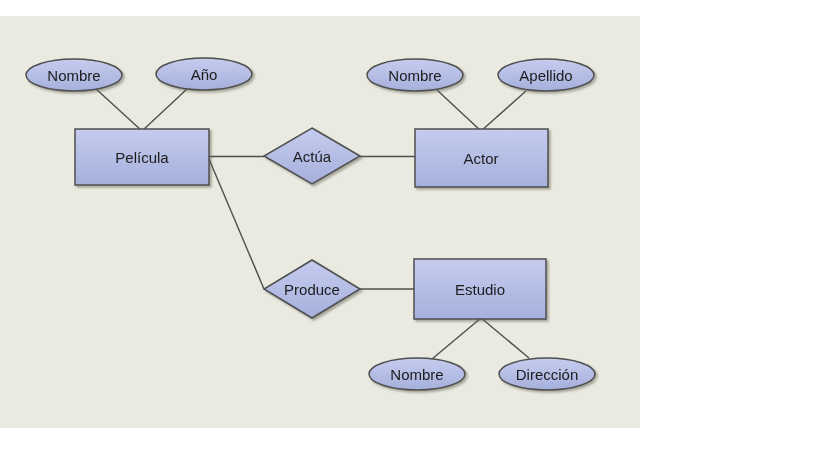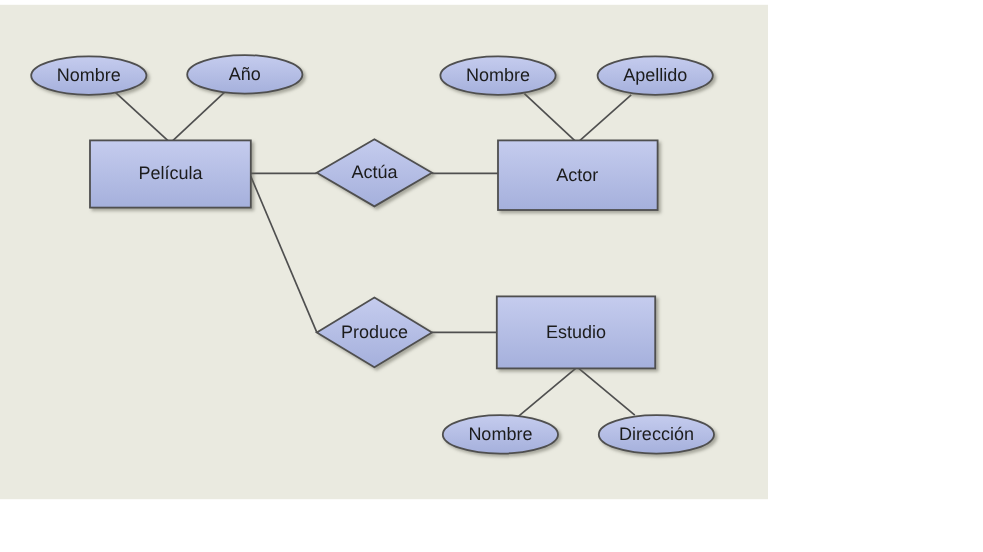--- a/index.html
+++ b/index.html
@@ -13,21 +13,21 @@
   }
   .page {
     position: relative;
     width: 819px;
     height: 460px;
     background: #ffffff;
   }
   .diagram-canvas {
     position: absolute;
     left: 0;
-    top: 4px;
+    top: 16px;
     width: 640px;
     height: 412px;
     background: #eaeae0;
   }
   svg { display: block; }
   .shape {
     stroke: #4f4f4f;
     stroke-width: 1.5;
     filter: drop-shadow(2px 2px 1.2px rgba(100,100,88,0.5));
   }

